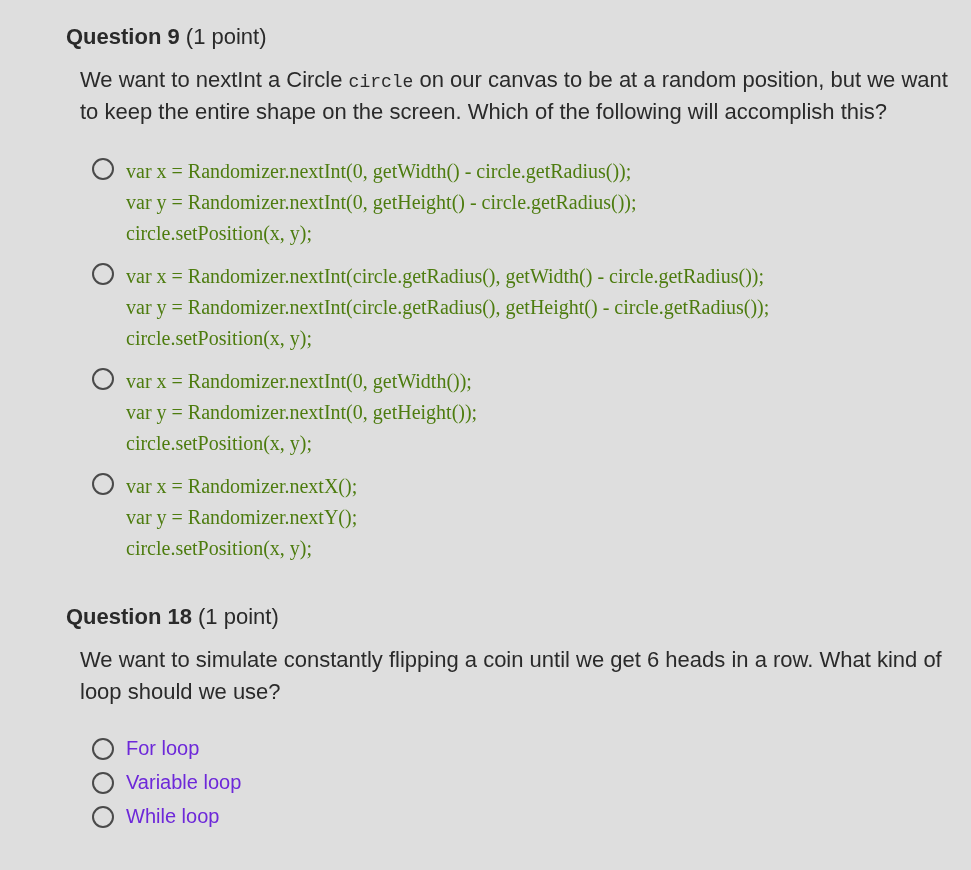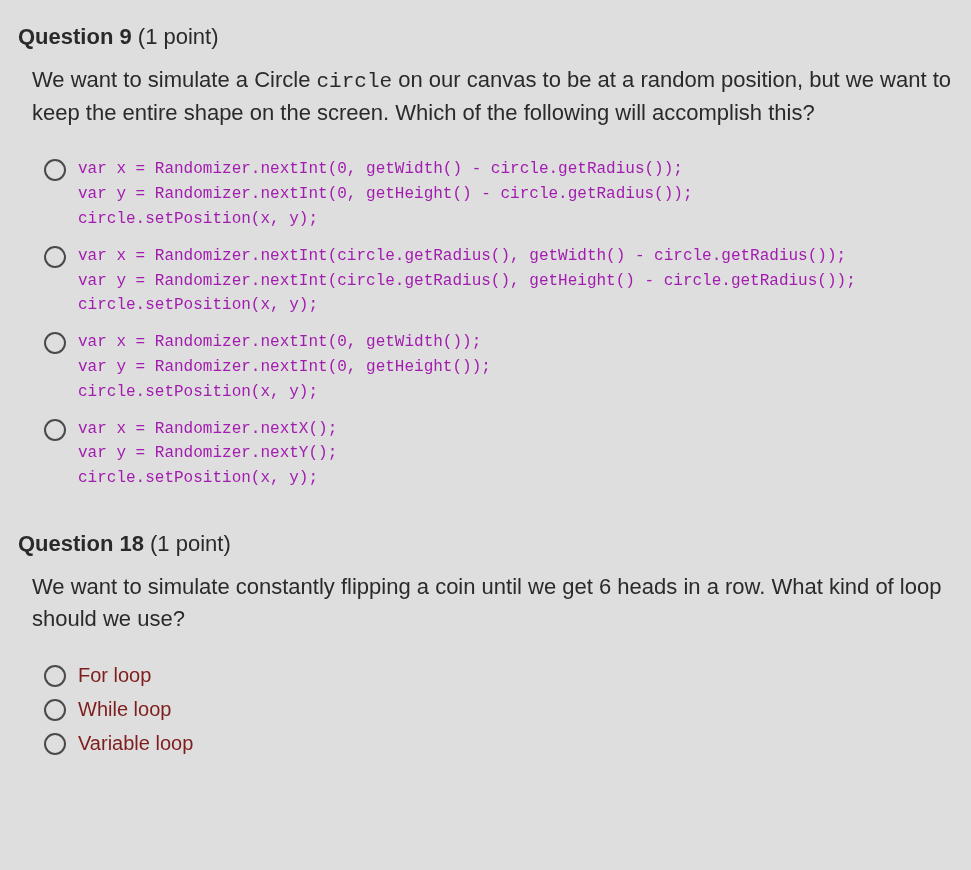--- a/index.html
+++ b/index.html
@@ -11,40 +11,41 @@
     font-family: "Helvetica Neue", Helvetica, Arial, sans-serif;
     color: #2a2a2a;
     overflow: hidden;
   }
   .page {
     padding: 16px 18px 0 18px;
     box-sizing: border-box;
   }
   .question-block {
     margin-bottom: 40px;
+    margin-left: 48px;
   }
   .q-header {
     font-size: 22px;
     font-weight: 700;
     color: #2a2a2a;
     margin: 8px 0 14px 0;
   }
   .q-header .points {
     font-weight: 400;
   }
   .prompt {
     font-size: 22px;
     line-height: 1.45;
     color: #2a2a2a;
     margin: 0 0 28px 0;
     padding-left: 14px;
   }
   .prompt code {
     font-family: "Courier New", Courier, monospace;
-    font-size: 21px;
+    font-size: 18px;
   }
   .options {
     padding-left: 26px;
   }
   .option {
     display: flex;
     align-items: flex-start;
     margin-bottom: 12px;
   }
   .radio {
@@ -52,47 +53,47 @@
     width: 22px;
     height: 22px;
     border: 2px solid #4a4a4a;
     border-radius: 50%;
     margin-top: 2px;
     margin-right: 12px;
     background: transparent;
     box-sizing: border-box;
   }
   .code-block {
-    font-family: Liberation Mono, monospace;
-    font-size: 16px;
+    font-family: Liberation Serif, serif;
+    font-size: 20px;
     line-height: 1.55;
-    color: #a21caf;
+    color: #4d7c0f;
     white-space: pre;
   }
   .text-option {
     font-size: 20px;
-    color: #7f1d1d;
+    color: #6d28d9;
     padding-top: 1px;
   }
   .options.tight .option {
     margin-bottom: 10px;
   }
 </style>
 </head>
 <body>
 
 <div class="page">
 
   <div class="question-block">
     <div class="q-header">
       <span>Question 9</span>
       <span class="points">(1 point)</span>
     </div>
     <p class="prompt">
-      <span>We want to simulate a Circle </span><code>circle</code><span> on our canvas to be at a random position, but we want to keep the entire shape on the screen. Which of the following will accomplish this?</span>
+      <span>We want to nextInt a Circle </span><code>circle</code><span> on our canvas to be at a random position, but we want to keep the entire shape on the screen. Which of the following will accomplish this?</span>
     </p>
     <div class="options">
       <div class="option">
         <div class="radio"></div>
         <div class="code-block">var x = Randomizer.nextInt(0, getWidth() - circle.getRadius());
 var y = Randomizer.nextInt(0, getHeight() - circle.getRadius());
 circle.setPosition(x, y);</div>
       </div>
       <div class="option">
         <div class="radio"></div>
@@ -121,22 +122,22 @@
       <span class="points">(1 point)</span>
     </div>
     <p class="prompt">We want to simulate constantly flipping a coin until we get 6 heads in a row. What kind of loop should we use?</p>
     <div class="options tight">
       <div class="option">
         <div class="radio"></div>
         <div class="text-option">For loop</div>
       </div>
       <div class="option">
         <div class="radio"></div>
-        <div class="text-option">While loop</div>
+        <div class="text-option">Variable loop</div>
       </div>
       <div class="option">
         <div class="radio"></div>
-        <div class="text-option">Variable loop</div>
+        <div class="text-option">While loop</div>
       </div>
     </div>
   </div>
 
 </div>
 
 </body></html>

